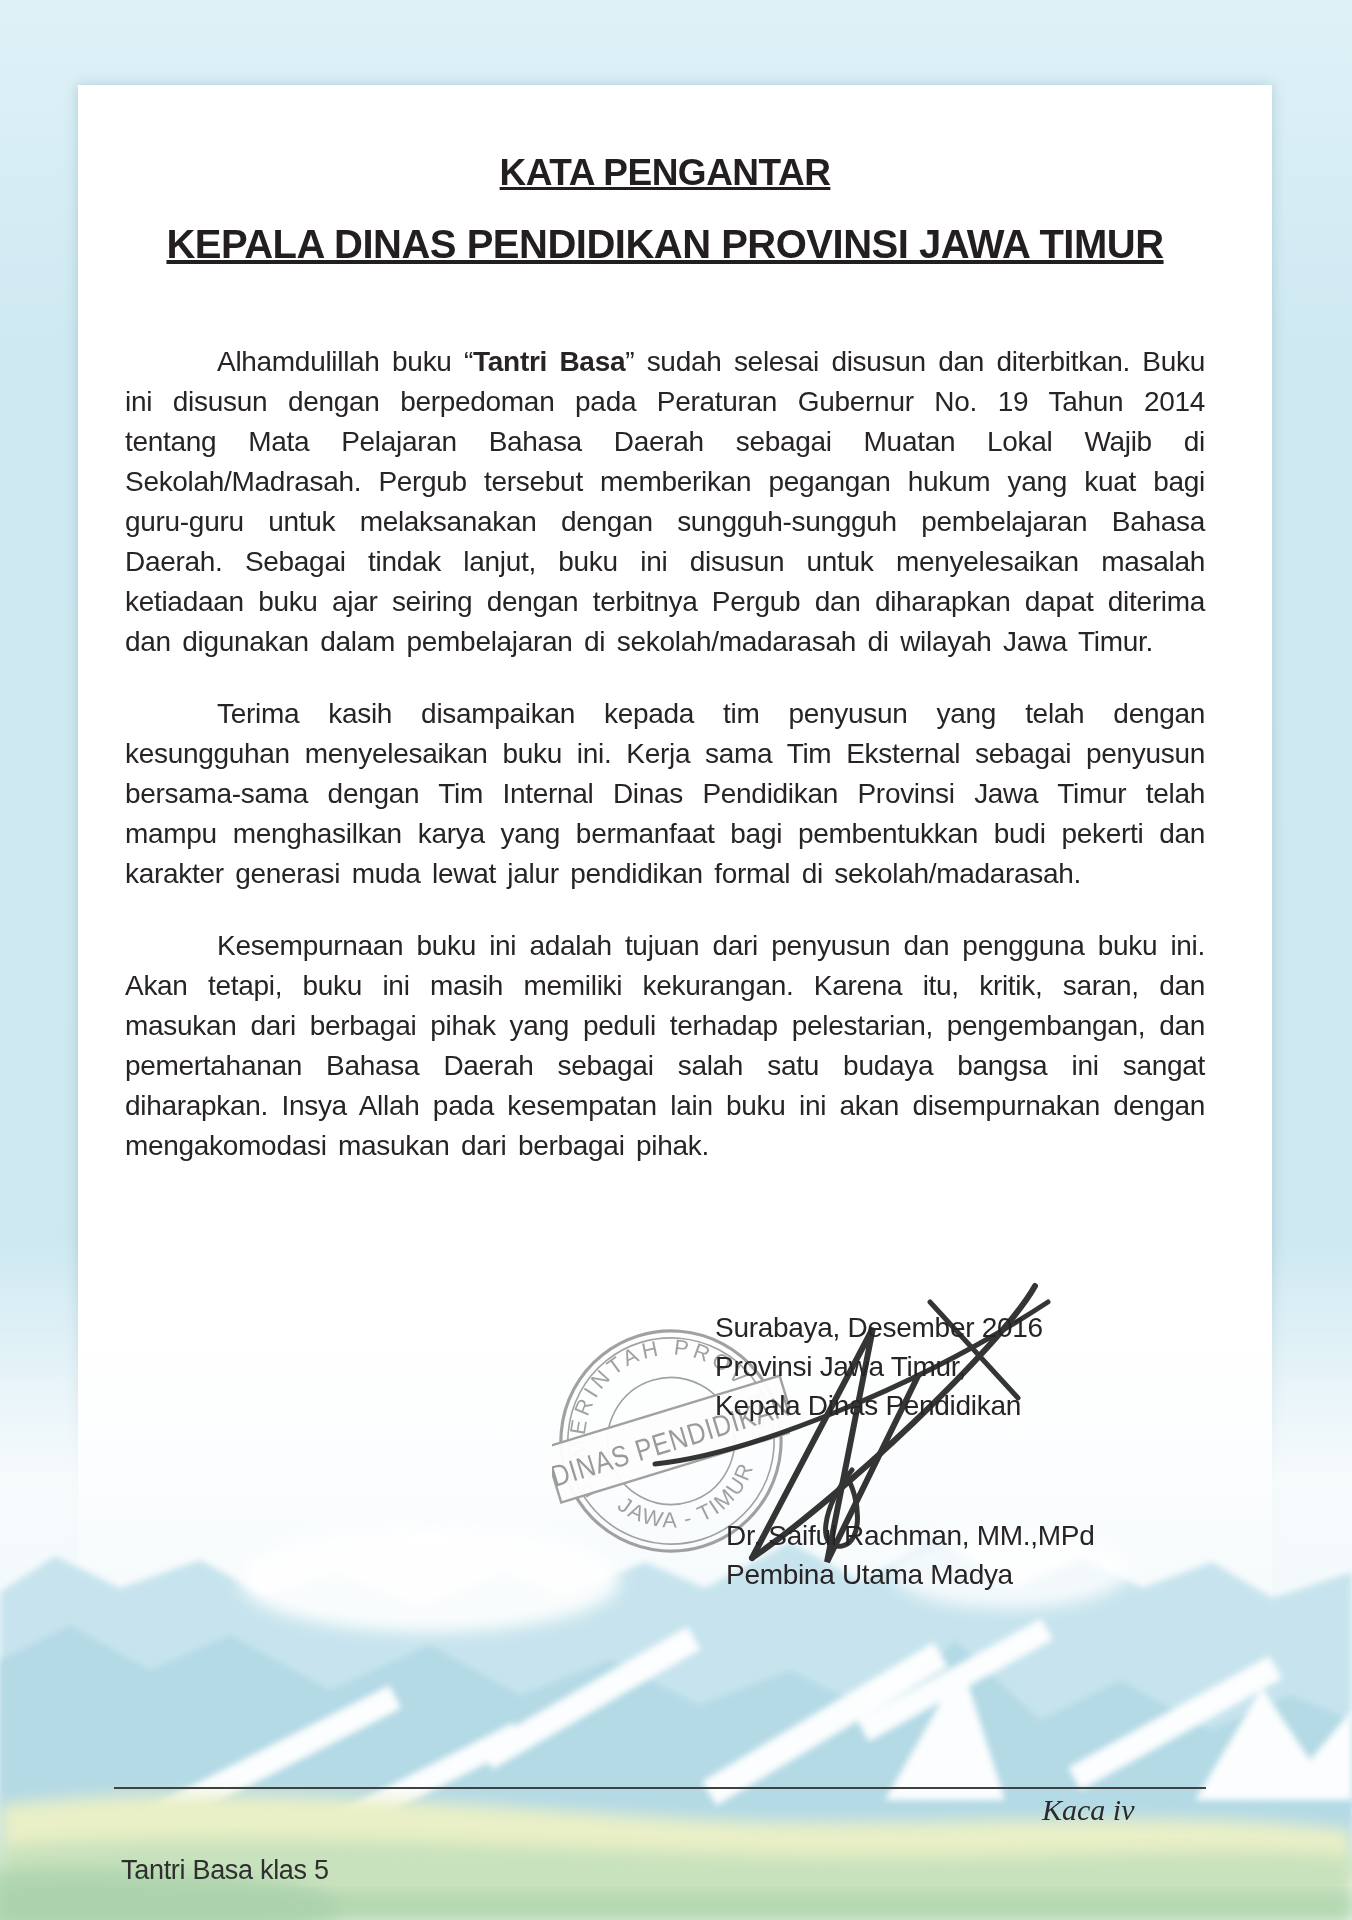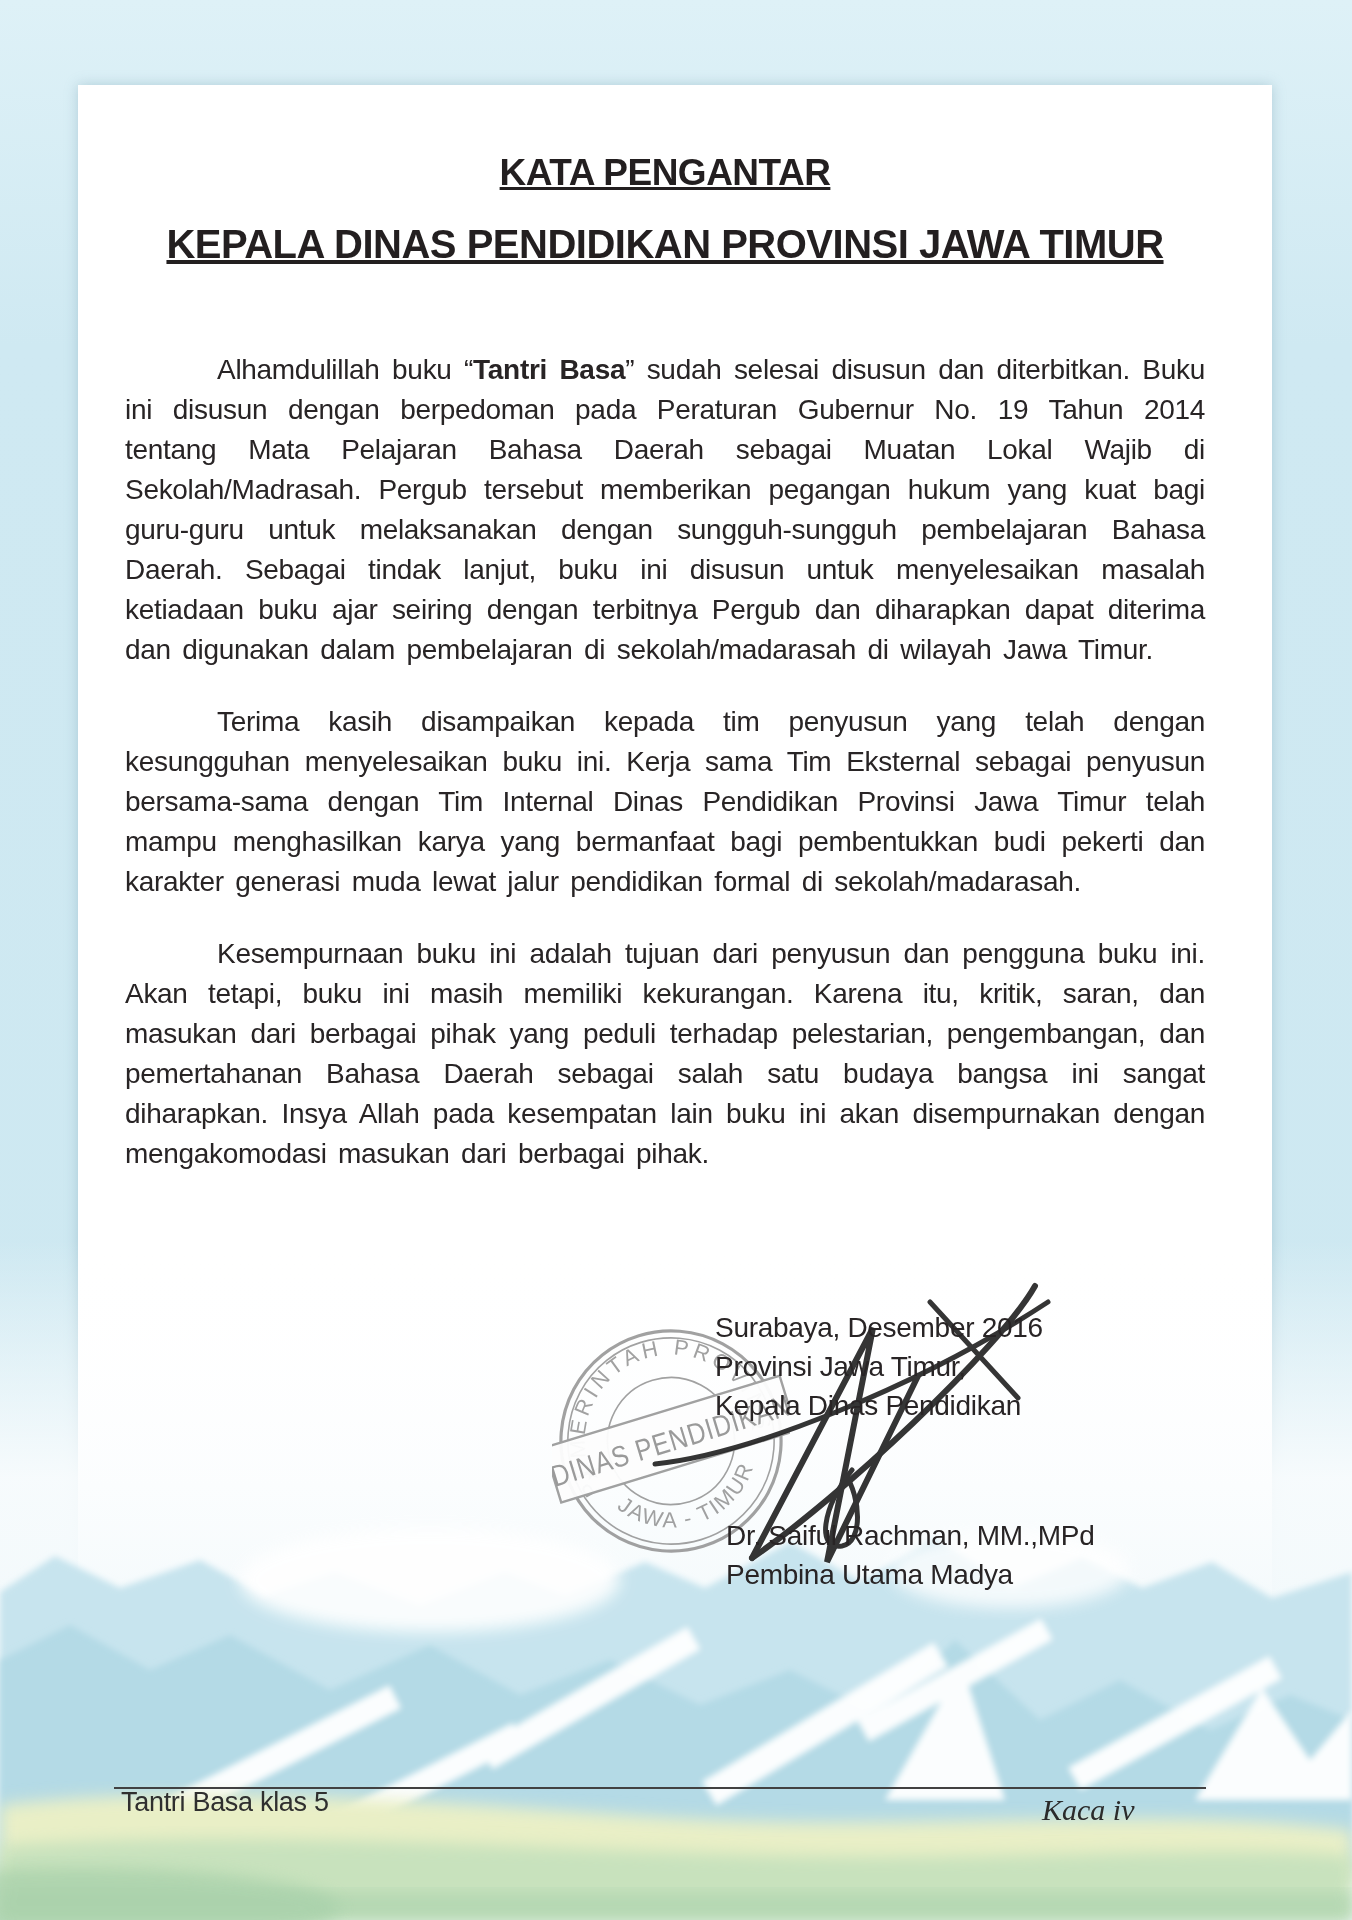--- a/index.html
+++ b/index.html
@@ -13,31 +13,31 @@
     background:#ffffff;box-shadow:0 0 12px rgba(125,165,180,.45);
   }
   .title{
     position:absolute;left:125px;width:1080px;text-align:center;
     font-weight:bold;color:#231f20;letter-spacing:-0.5px;white-space:nowrap;
   }
   .title-1{top:152px;font-size:37px;text-decoration:underline;}
   .title-2{top:222px;font-size:40px;text-decoration:underline;}
   .bodytext{position:absolute;left:125px;top:338px;width:1080px;color:#282425;}
   .bodytext p{
-    margin:12px 0 32px 0;font-size:28px;line-height:40px;
+    margin:4px 0 32px 0;font-size:28px;line-height:40px;
     text-align:justify;text-indent:92px;word-spacing:4px;letter-spacing:-0.3px;
   }
   .sig-text{position:absolute;left:715px;color:#282425;font-size:28px;line-height:39px;letter-spacing:-0.3px;}
   .sig-top{top:1292px;margin-top:16px;}
   .sig-bottom{top:1516px;margin-left:11px;}
   .landscape{position:absolute;left:0;top:1240px;width:1352px;height:680px;}
   .stamp{position:absolute;left:552px;top:1322px;width:238px;height:238px;opacity:.82;}
   .scribble{position:absolute;left:600px;top:1258px;width:470px;height:330px;}
   .footer-line{position:absolute;left:114px;top:1787px;width:1092px;border-top:2px solid #414141;}
-  .footer-book{position:absolute;left:121px;top:1787px;font-size:27px;color:#2f2f2f;letter-spacing:-0.3px;}
+  .footer-book{position:absolute;left:121px;top:1855px;font-size:27px;color:#2f2f2f;letter-spacing:-0.3px;}
   .footer-page{position:absolute;left:1042px;top:1793px;font-size:30px;color:#2b2b2b;font-family:"Liberation Serif",serif;font-style:italic;}
 </style>
 </head>
 <body>
 
 <div class="paper"></div>
 
 <svg class="landscape" viewBox="0 0 1352 680" preserveAspectRatio="none">
   <defs>
     <linearGradient id="skyg" x1="0" y1="0" x2="0" y2="1">

